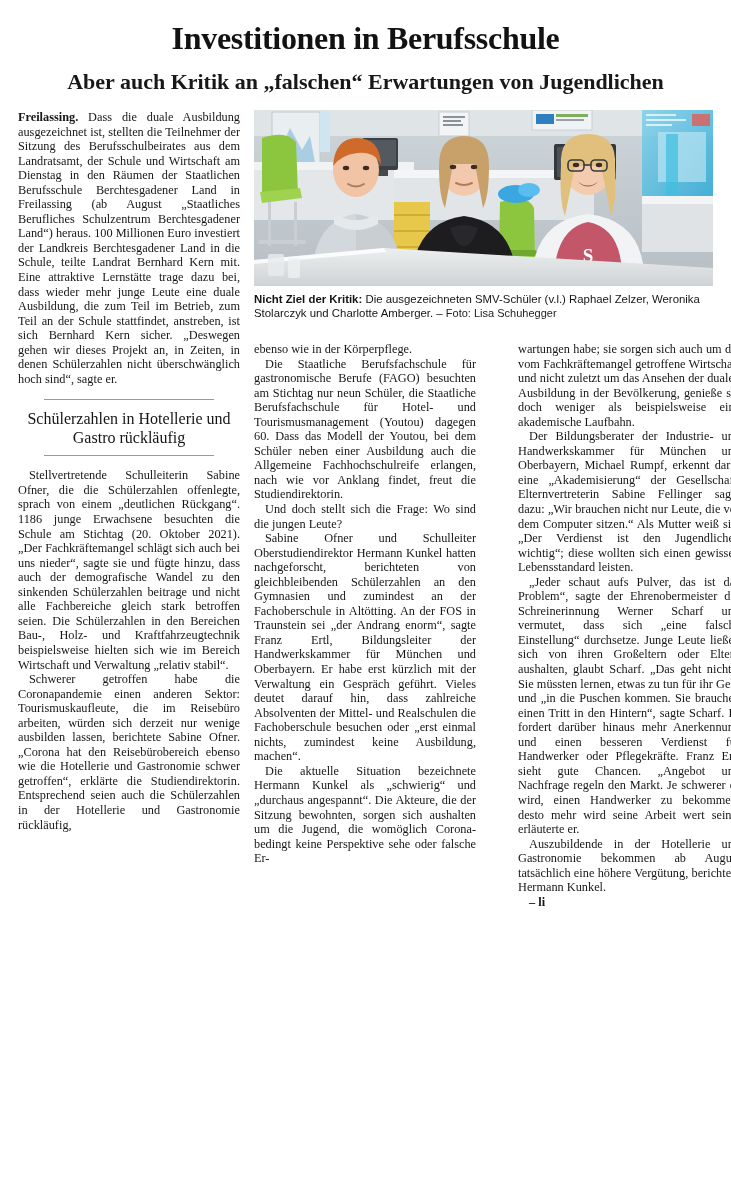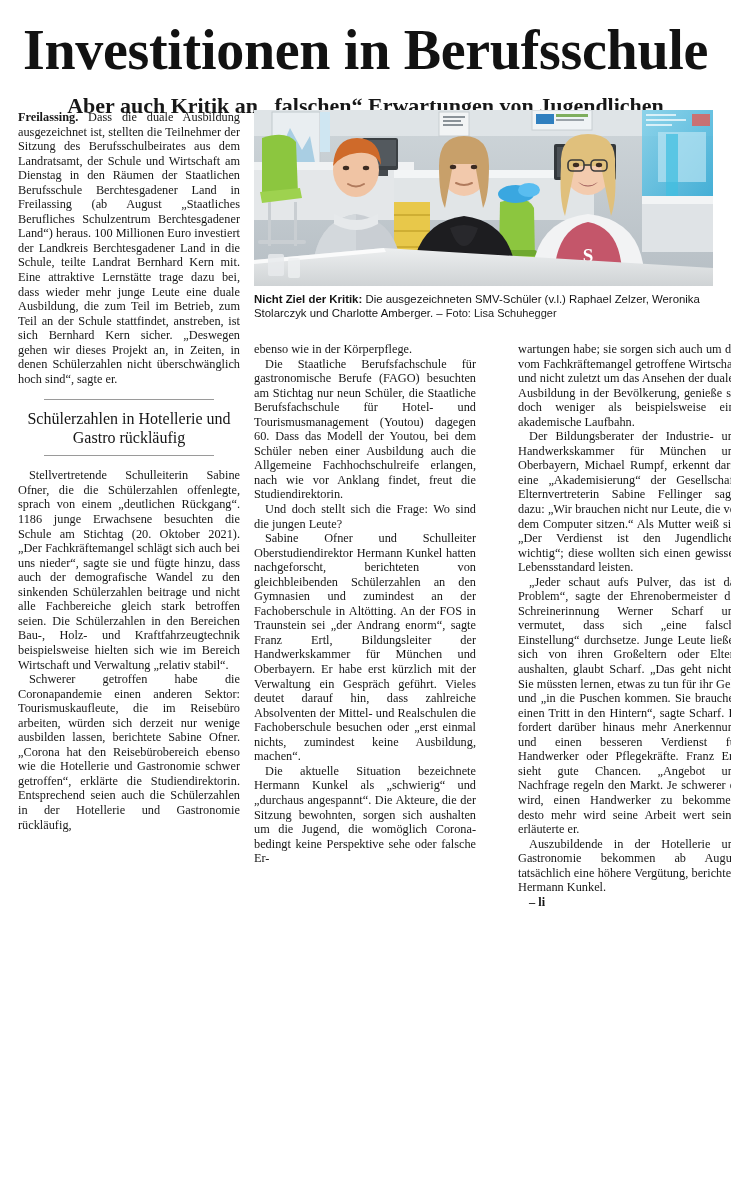--- a/index.html
+++ b/index.html
@@ -22,21 +22,21 @@
     height: 1200px;
     padding: 0;
     box-sizing: border-box;
   }
 
   
   .headline {
     text-align: center;
     font-family: "Liberation Serif", serif;
     font-weight: 700;
-    font-size: 56px;
+    font-size: 32px;
     line-height: 1.02;
     letter-spacing: -0.3px;
     margin: 22px 18px 0 18px;
     color: #121212;
   }
   .subhead {
     text-align: center;
     font-family: "Liberation Serif", serif;
     font-weight: 700;
     font-size: 22px;

